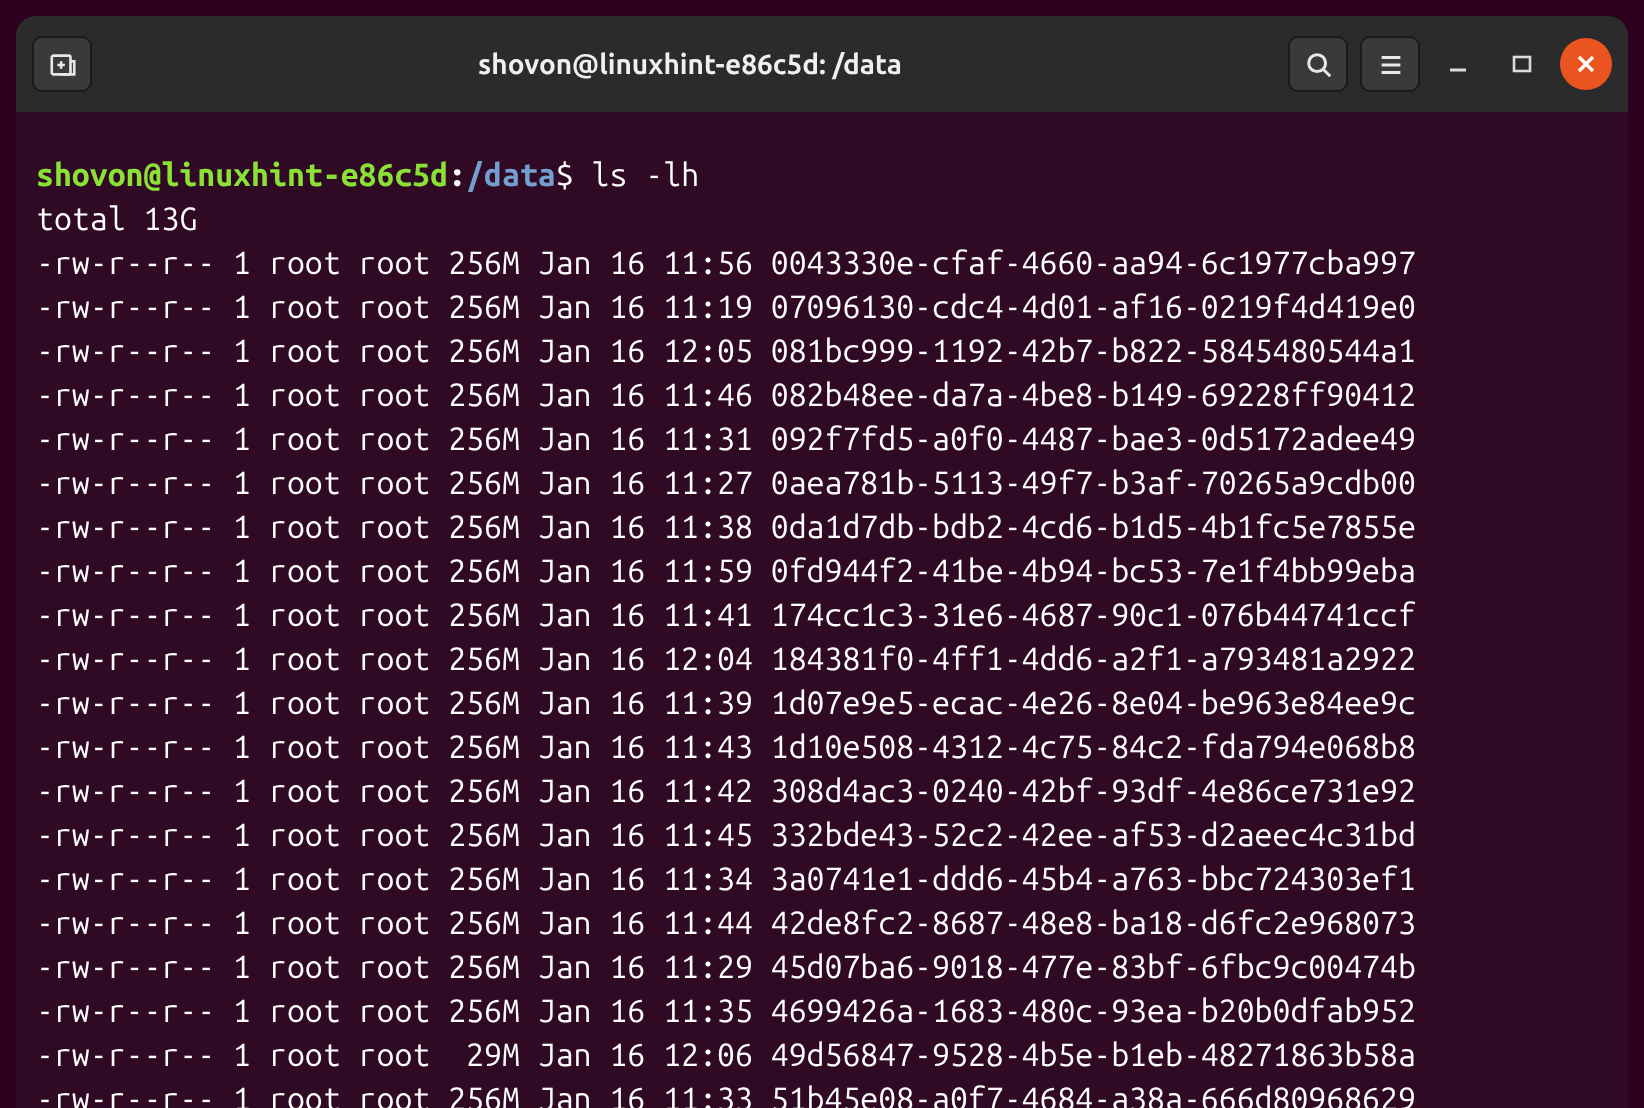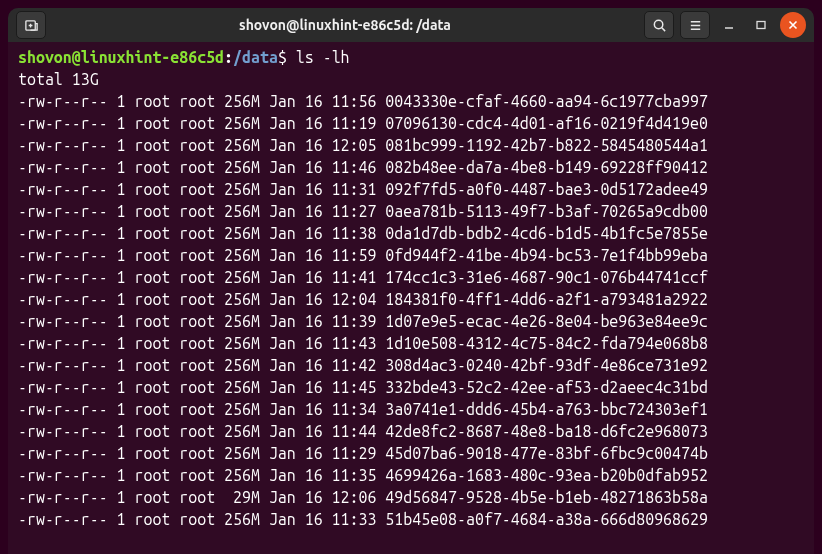--- a/index.html
+++ b/index.html
@@ -17,21 +17,21 @@
       left: 8px;
       right: 8px;
       bottom: 0;
       background: #300a24;
       border-radius: 10px 10px 0 0;
       overflow: hidden;
       display: flex;
       flex-direction: column;
     }
     .titlebar {
-      height: 34px;
+      height: 48px;
       background: #2b2b2b;
       display: flex;
       align-items: center;
       padding: 0 8px;
       gap: 6px;
       flex-shrink: 0;
     }
     .titlebar .left { display: flex; gap: 6px; }
     .titlebar .center { flex: 1; text-align: center; color: #f0f0f0; font-family: 'Ubuntu', sans-serif; font-size: 14px; font-weight: 600; }
     .titlebar .right { display: flex; gap: 6px; align-items: center; }
@@ -55,21 +55,21 @@
       display: flex;
       align-items: center;
       justify-content: center;
       color: #ddd;
       cursor: pointer;
     }
     .win-ctl svg { width: 10px; height: 10px; }
     .win-ctl.close { background: #e95420; color: #fff; }
     .terminal-body {
       flex: 1;
-      padding: 4px 10px;
+      padding: 21px 10px;
       font-size: 16px;
       line-height: 22px;
       color: #ffffff;
       white-space: pre;
       overflow: hidden;
       letter-spacing: 0px;
     }
     .prompt-user { color: #8ae234; font-weight: bold; }
     .prompt-path { color: #729fcf; font-weight: bold; }
     .prompt-colon { color: #ffffff; font-weight: bold;}

